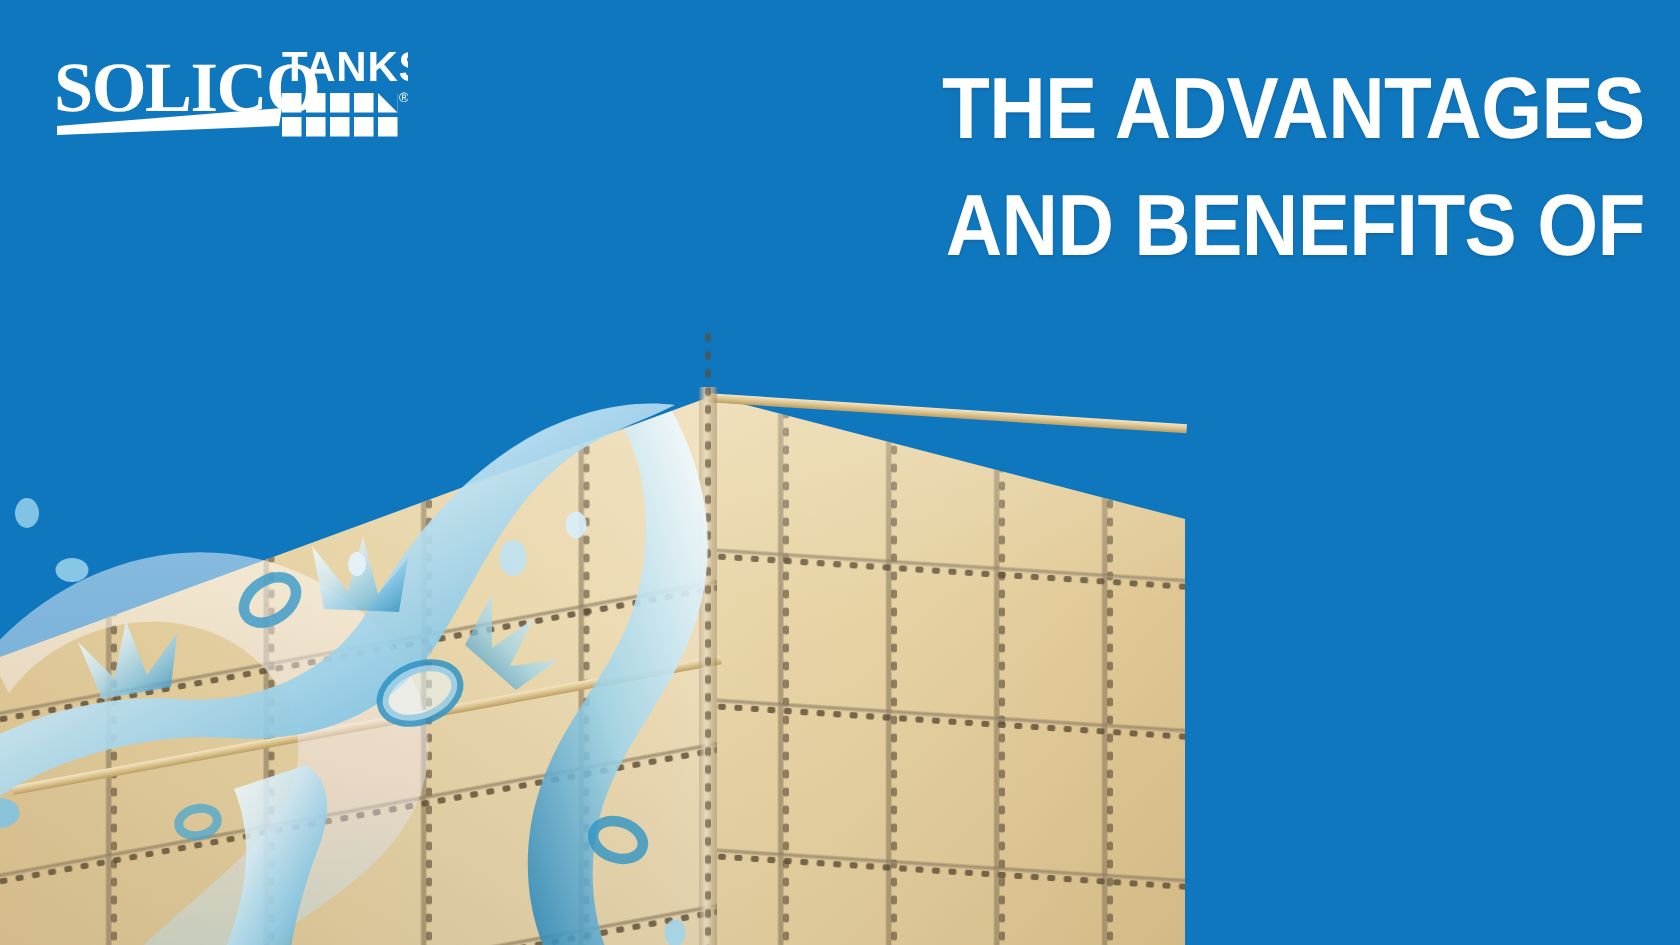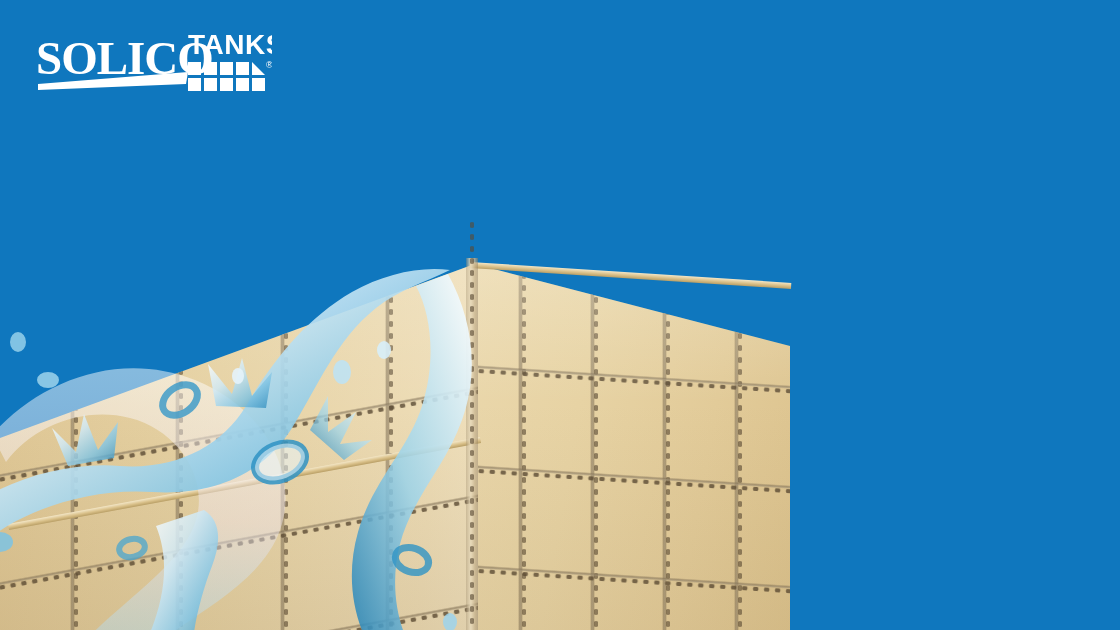--- a/index.html
+++ b/index.html
@@ -247,15 +247,19 @@
         <rect x="216" y="52" width="13" height="13"></rect>
 
         <path d="M216 36 h13 v13 z" fill="#0f77be"></path>
       </g>
       <text x="230" y="42" font-family="'Liberation Sans',sans-serif" font-size="9" fill="#ffffff">
         <tspan id="logoReg">®</tspan>
       </text>
     </svg>
   </div>
 
+  <div id="headline">
+    <div class="h-line">THE ADVANTAGES</div>
+    <div class="h-line">AND BENEFITS OF</div>
+  </div>
 
 
 </div>
 
 </body></html>

